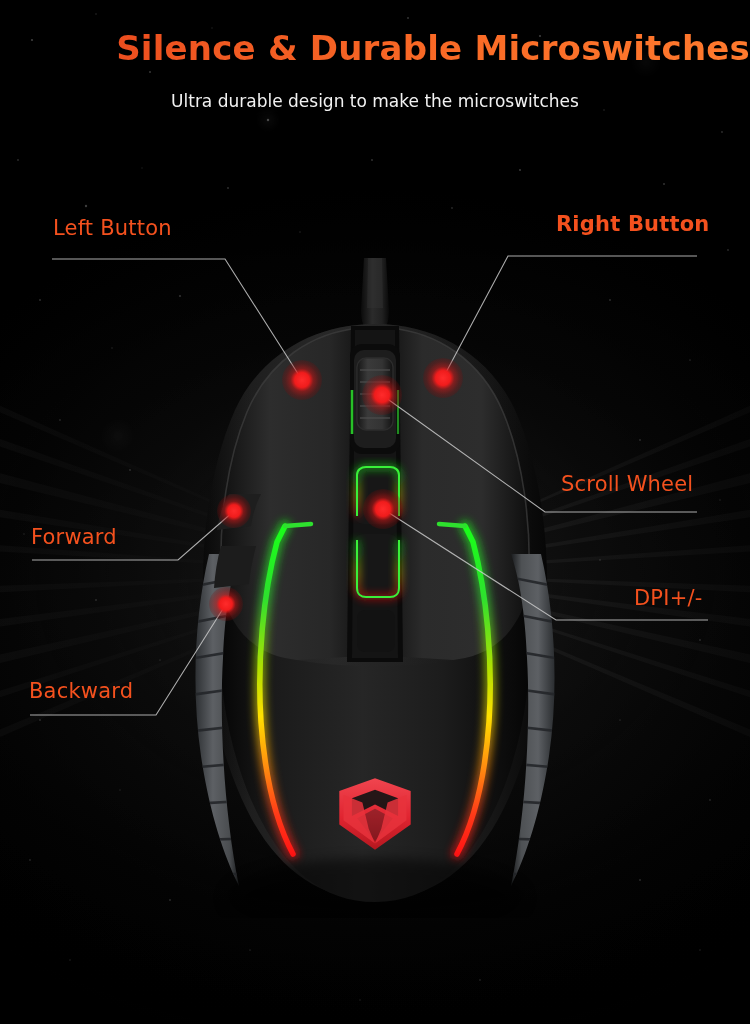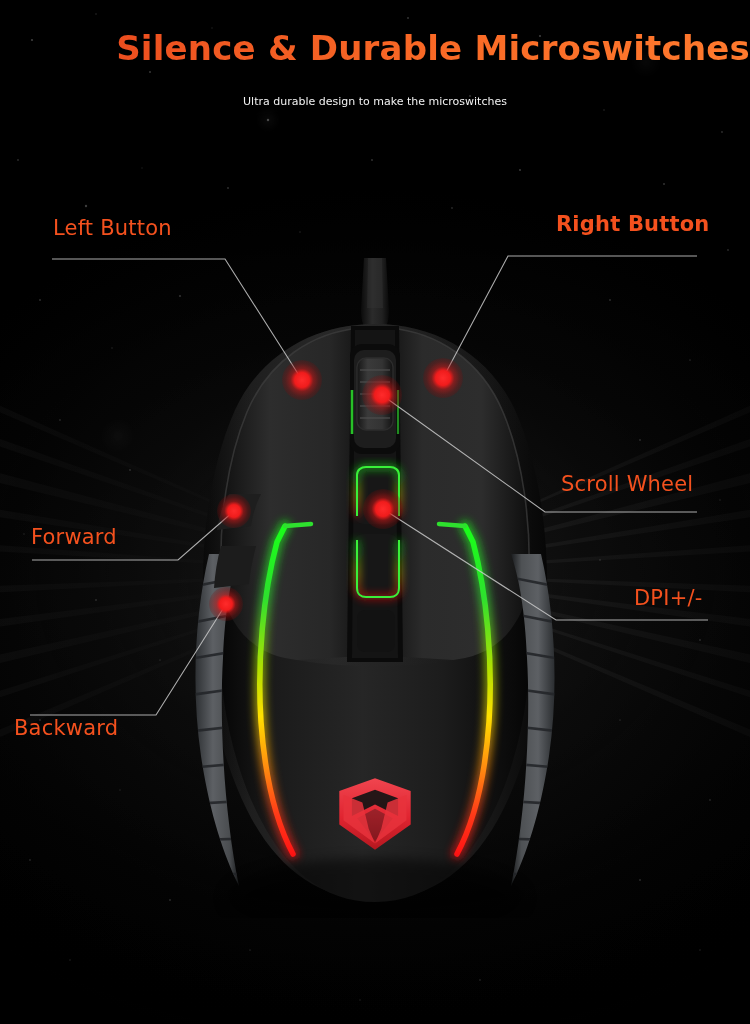--- a/index.html
+++ b/index.html
@@ -55,21 +55,21 @@
     color: transparent;
     -webkit-text-fill-color: transparent;
   }
 
   .subtitle {
     position: absolute;
     left: 0; right: 0;
     top: 86px;
     text-align: center;
     color: #f2f2f2;
-    font-size: 11px;
+    font-size: 17px;
     line-height: 31px;
     font-weight: 400;
   }
 
   
   .callout {
     position: absolute;
     color: #f4511e;
     font-size: 21px;
     font-weight: 400;
@@ -472,19 +472,19 @@
   <div class="marker" style="left:383px; top:509px;"></div>
   <div class="marker small" style="left:234px; top:511px;"></div>
   <div class="marker small" style="left:226px; top:604px;"></div>
 
   <div class="callout" style="left:53px; top:216px;">Left Button</div>
 
   <div class="callout" style="left:556px; top:212px;font-weight:bold;">Right Button</div>
 
   <div class="callout" style="left:31px; top:525px;text-align:right;">Forward</div>
 
-  <div class="callout" style="left:14px; top:679px;margin-top:37px;">Backward</div>
+  <div class="callout" style="left:29px; top:679px;">Backward</div>
 
   <div class="callout" style="left:561px; top:472px;">Scroll Wheel</div>
 
   <div class="callout" style="left:634px; top:586px;">DPI+/-</div>
 
 </div>
 
 </body></html>

